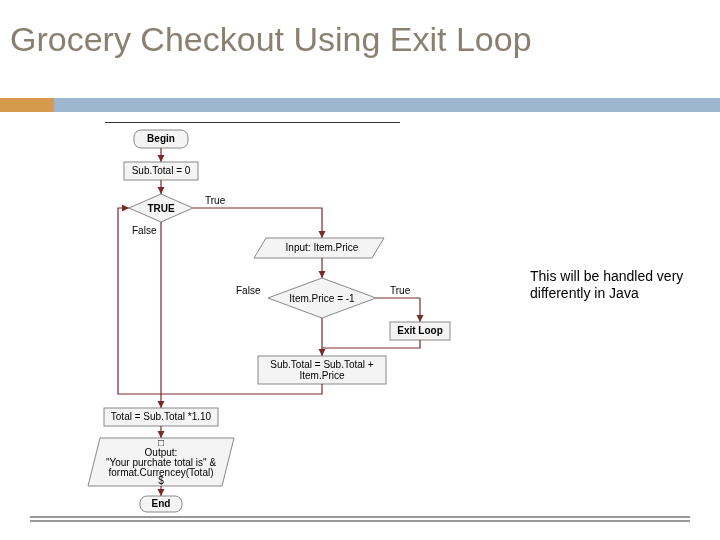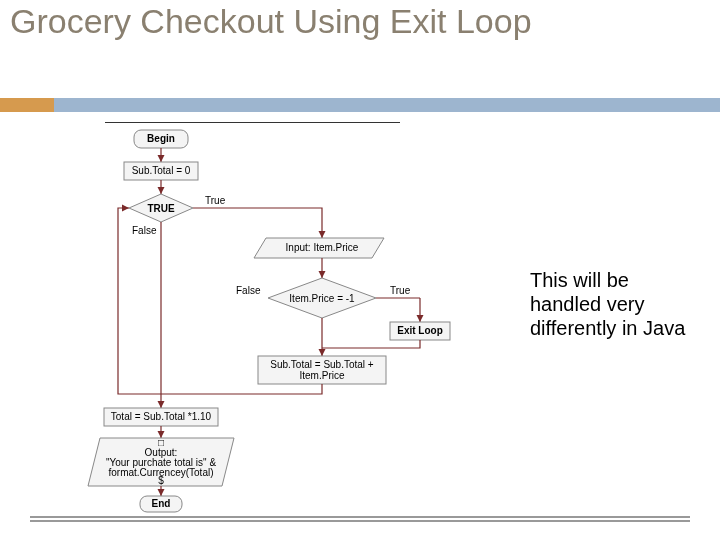--- a/index.html
+++ b/index.html
@@ -8,21 +8,21 @@
     width: 720px;
     height: 540px;
     font-family: Arial, sans-serif;
     background: #fff;
     position: relative;
     overflow: hidden;
   }
   .title {
     font-size: 34px;
     color: #8a8070;
-    padding: 2px 10px 0 10px;
+    padding: 20px 10px 0 10px;
     line-height: 1.15;
   }
   .ruleband {
     position: absolute;
     left: 0;
     top: 98px;
     width: 720px;
     height: 14px;
     display: flex;
   }
@@ -35,21 +35,21 @@
   }
   .hrbot {
     position: absolute;
     left: 30px; width: 660px; top: 516px;
     border-top: 2px solid #999; border-bottom: 2px solid #999; height: 2px;
   }
   .note {
     position: absolute;
     left: 530px; top: 268px;
     width: 170px;
-    font-size: 20px;
+    font-size: 14px;
     color: #000;
     line-height: 1.2;
   }
   svg.diagram {
     position: absolute;
     left: 0; top: 122px;
     width: 720px; height: 394px;
   }
   .box { fill: #f4f4f4; stroke: #888; stroke-width: 1; }
   .term { fill: #f4f4f4; stroke: #888; stroke-width: 1; }

